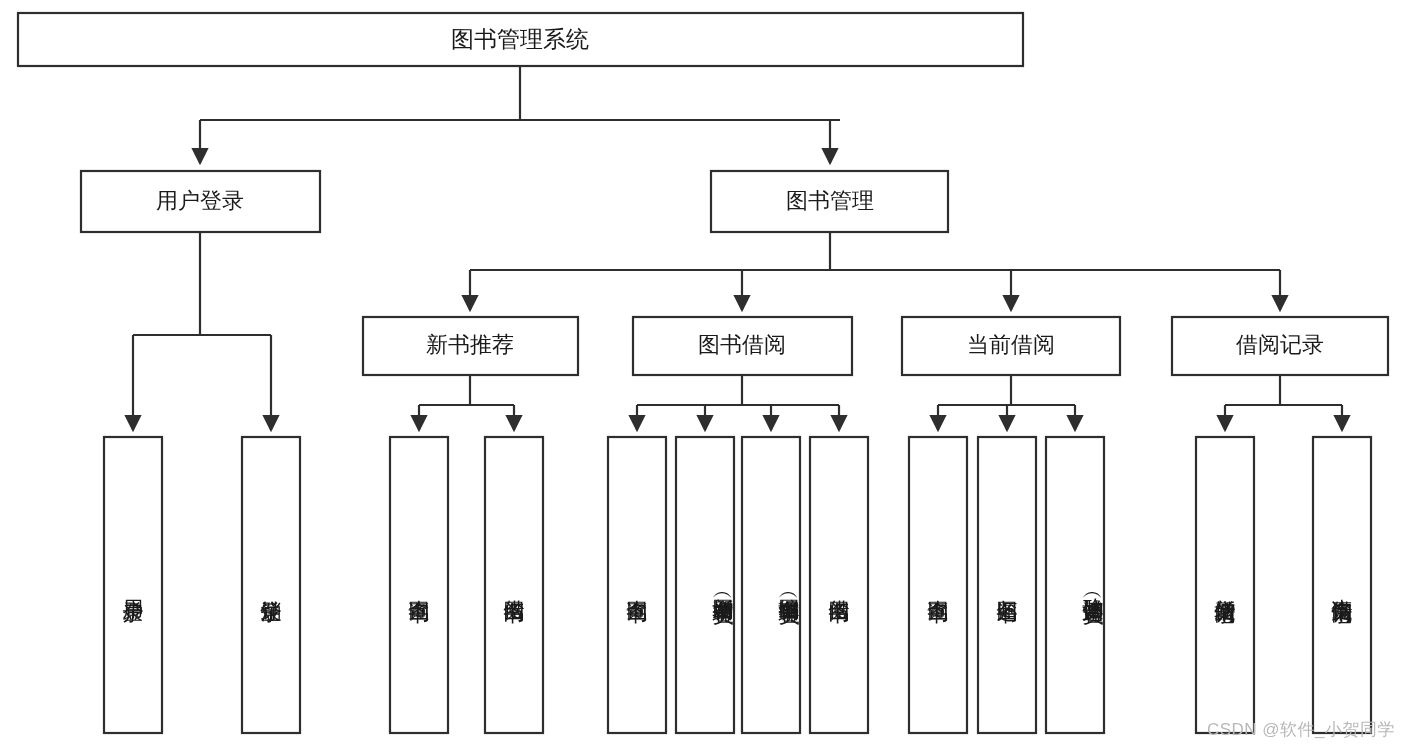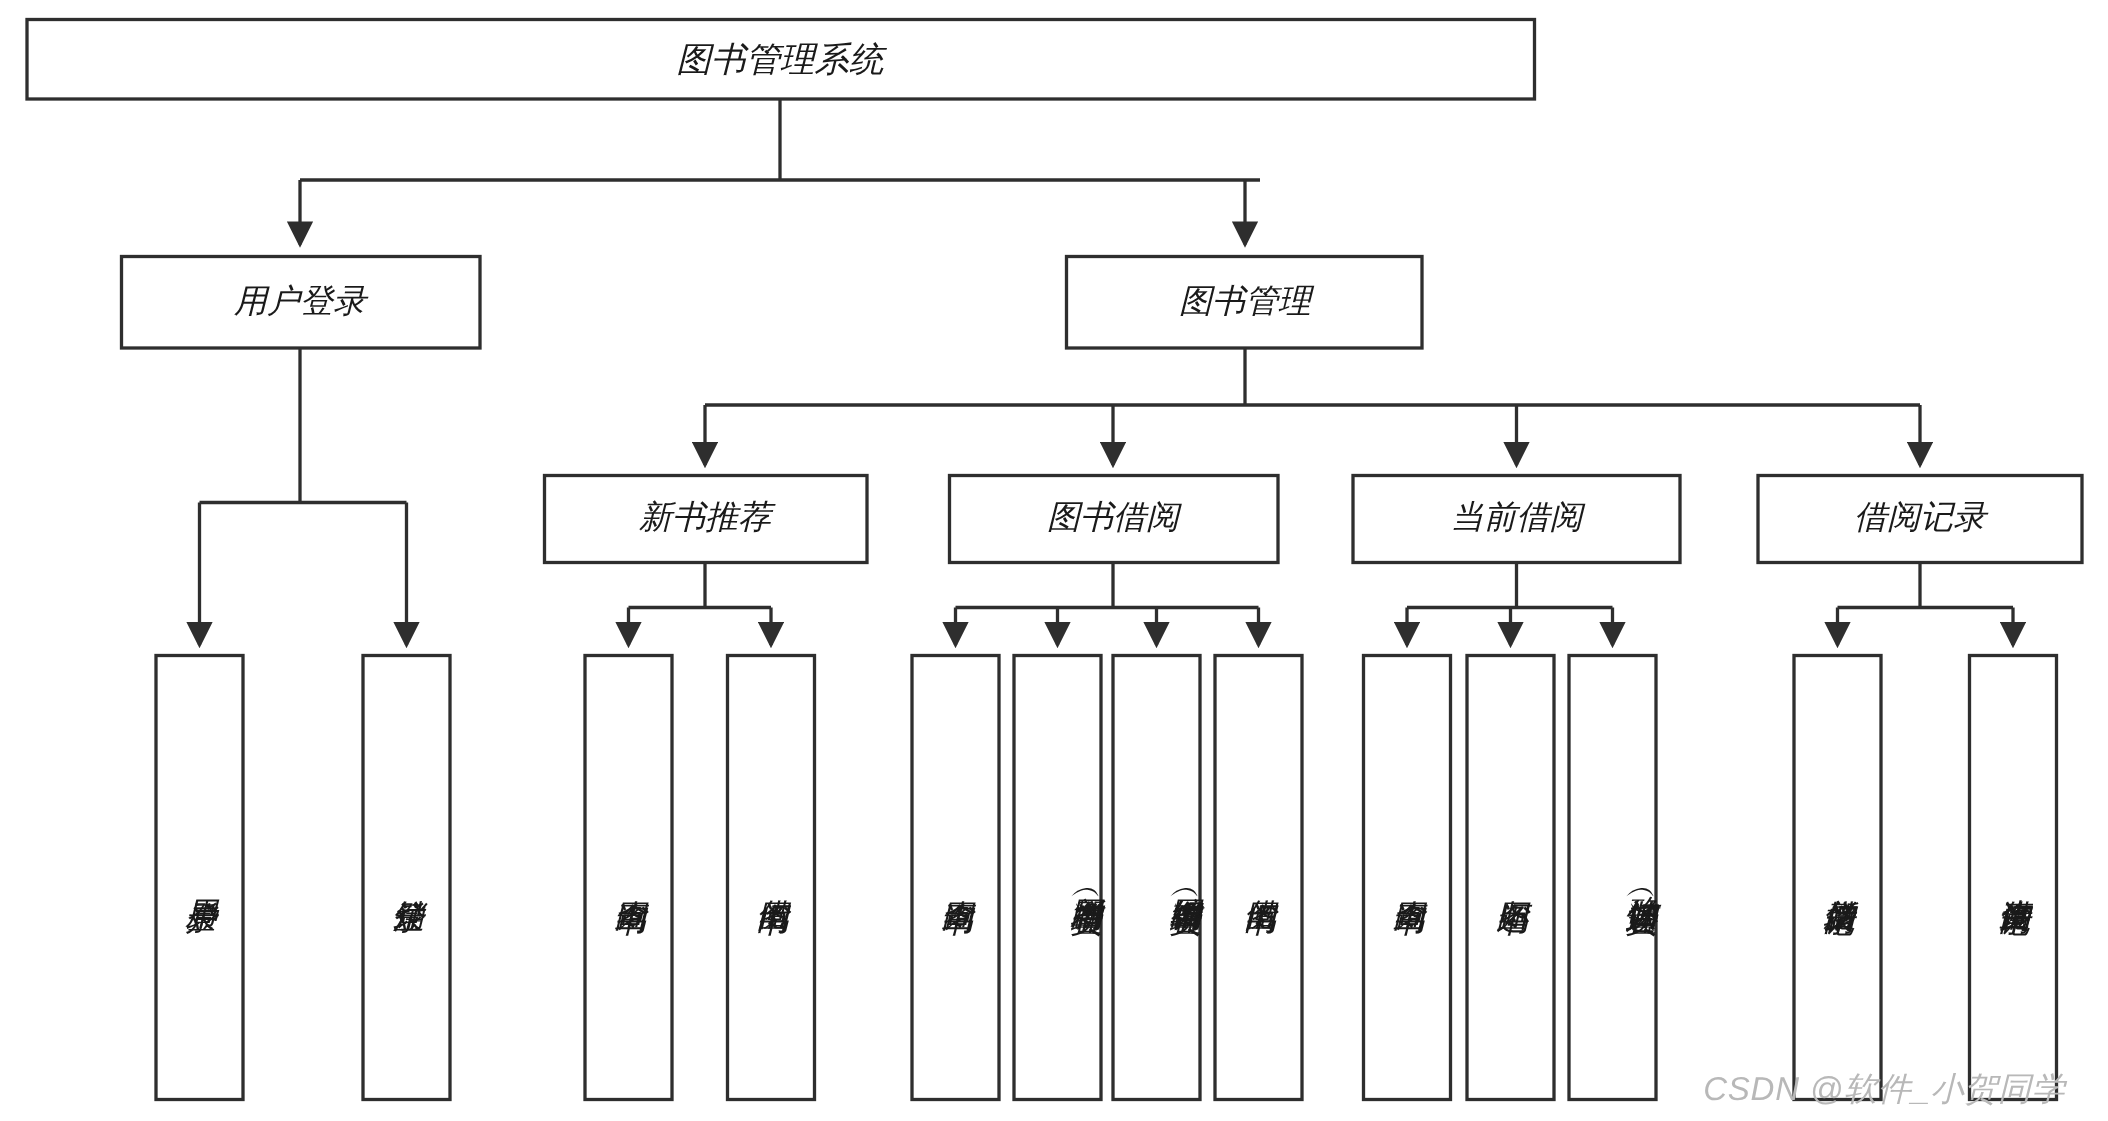--- a/index.html
+++ b/index.html
@@ -12,21 +12,20 @@
     height: 747px;
     font-family: "Liberation Sans", "DejaVu Sans", sans-serif;
     overflow: hidden;
     position: relative;
   }
   #diagram-root {
     position: absolute;
     top: 0; left: 0;
     width: 1405px;
     height: 747px;
-    font-style: italic;
   }
   svg#tree-svg {
     display: block;
     width: 1405px;
     height: 747px;
   }
   .node-box {
     fill: #ffffff;
     stroke: #2e2e2e;
     stroke-width: 2.2;
@@ -62,24 +61,24 @@
     display: flex;
     align-items: center;
     justify-content: center;
     text-align: center;
     letter-spacing: 1px;
     white-space: nowrap;
     pointer-events: none;
   }
   #watermark {
     position: absolute;
-    right: 28px;
+    right: 10px;
     bottom: 6px;
     font-family: "Liberation Sans", "DejaVu Sans", sans-serif;
-    font-size: 22px;
+    font-size: 17px;
     color: #b8b8b8;
     letter-spacing: 0.5px;
     user-select: none;
   }
 </style>
 </head>
 <body>
 
 <div id="diagram-root">
 

